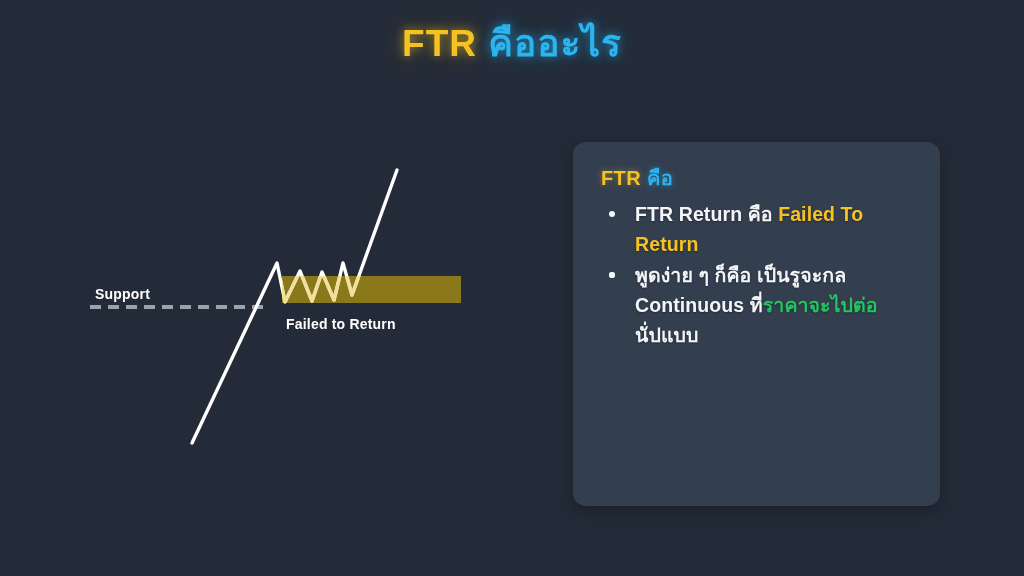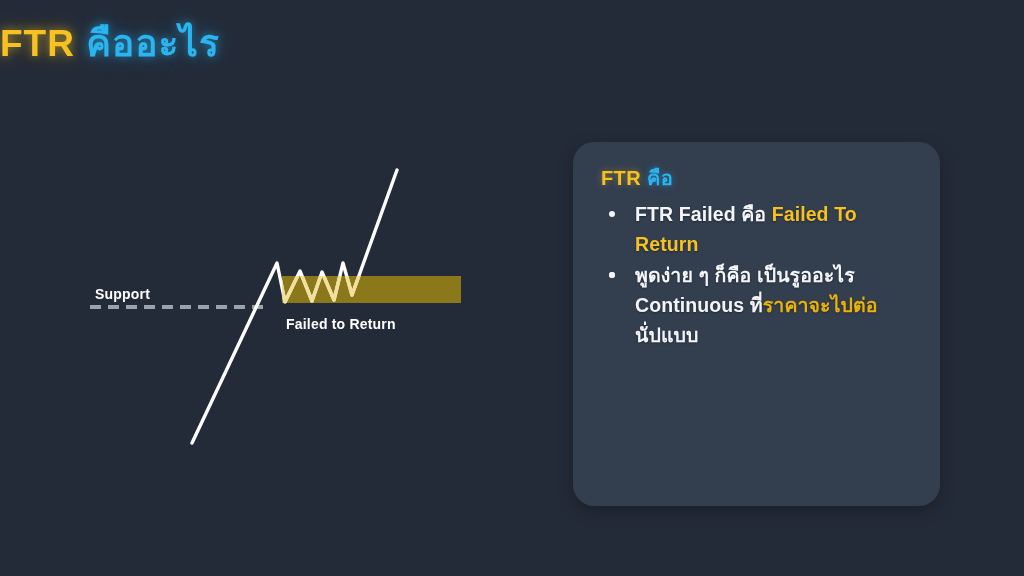--- a/index.html
+++ b/index.html
@@ -12,21 +12,21 @@
   #slide {
     position:relative;
     width:1024px; height:576px;
     background:#242b38;
   }
 
   
   #title-wrap {
     position:absolute;
     top:22px; left:0; width:1024px;
-    text-align:left;
+    text-align:center;
     white-space:nowrap;
   }
   .title-text {
     font-size:37px;
     font-weight:700;
     letter-spacing:1px;
     line-height:1.2;
   }
   .t-gold {
     color:#f6c222;
@@ -55,21 +55,21 @@
   }
   #support-label { left:95px; top:286px; }
   #ftr-label     { left:286px; top:316px; }
 
   
   #info-card {
     position:absolute;
     left:573px; top:142px;
     width:367px; height:364px;
     background:#333e4f;
-    border-radius:21px;
+    border-radius:13px;
     box-shadow:0 5px 16px rgba(0,0,0,.28);
     padding:16px 32px 0 24px;
   }
   #card-heading {
     font-size:20px;
     font-weight:700;
     letter-spacing:.4px;
     white-space:nowrap;
     margin:4px 0 6px 4px;
   }
@@ -92,21 +92,21 @@
     text-shadow:0 1px 2px rgba(0,0,0,.35);
   }
   ul#bullets > li .dot {
     position:absolute;
     left:12px; top:11px;
     width:6px; height:6px;
     border-radius:50%;
     background:#f3f5f8;
   }
   .em-gold  { color:#f6c222; }
-  .em-green { color:#eab308; }
+  .em-green { color:#22c55e; }
 </style>
 </head>
 <body>
 
 <div id="slide">
 
   <div id="title-wrap">
     <span class="title-text t-gold">FTR </span><span class="title-text t-cyan">คืออะไร</span>
   </div>
 
@@ -131,25 +131,25 @@
 
   <div id="info-card">
 
     <div id="card-heading">
       <span class="h-gold">FTR </span><span class="h-cyan">คือ</span>
     </div>
 
     <ul id="bullets">
       <li>
         <span class="dot"></span>
-        <span>FTR Failed คือ </span><span class="em-gold">Failed To Return</span>
+        <span>FTR Return คือ </span><span class="em-gold">Failed To Return</span>
       </li>
       <li>
         <span class="dot"></span>
       </li>
       <li>
         <span class="dot"></span>
-        <span>พูดง่าย ๆ ก็คือ เป็นรูออะไร Continuous ที่</span><span class="em-green">ราคาจะไปต่อ</span><span> นั่ปแบบ</span>
+        <span>พูดง่าย ๆ ก็คือ เป็นรูจะกล Continuous ที่</span><span class="em-green">ราคาจะไปต่อ</span><span> นั่ปแบบ</span>
       </li>
     </ul>
 
   </div>
 </div>
 
 </body></html>

